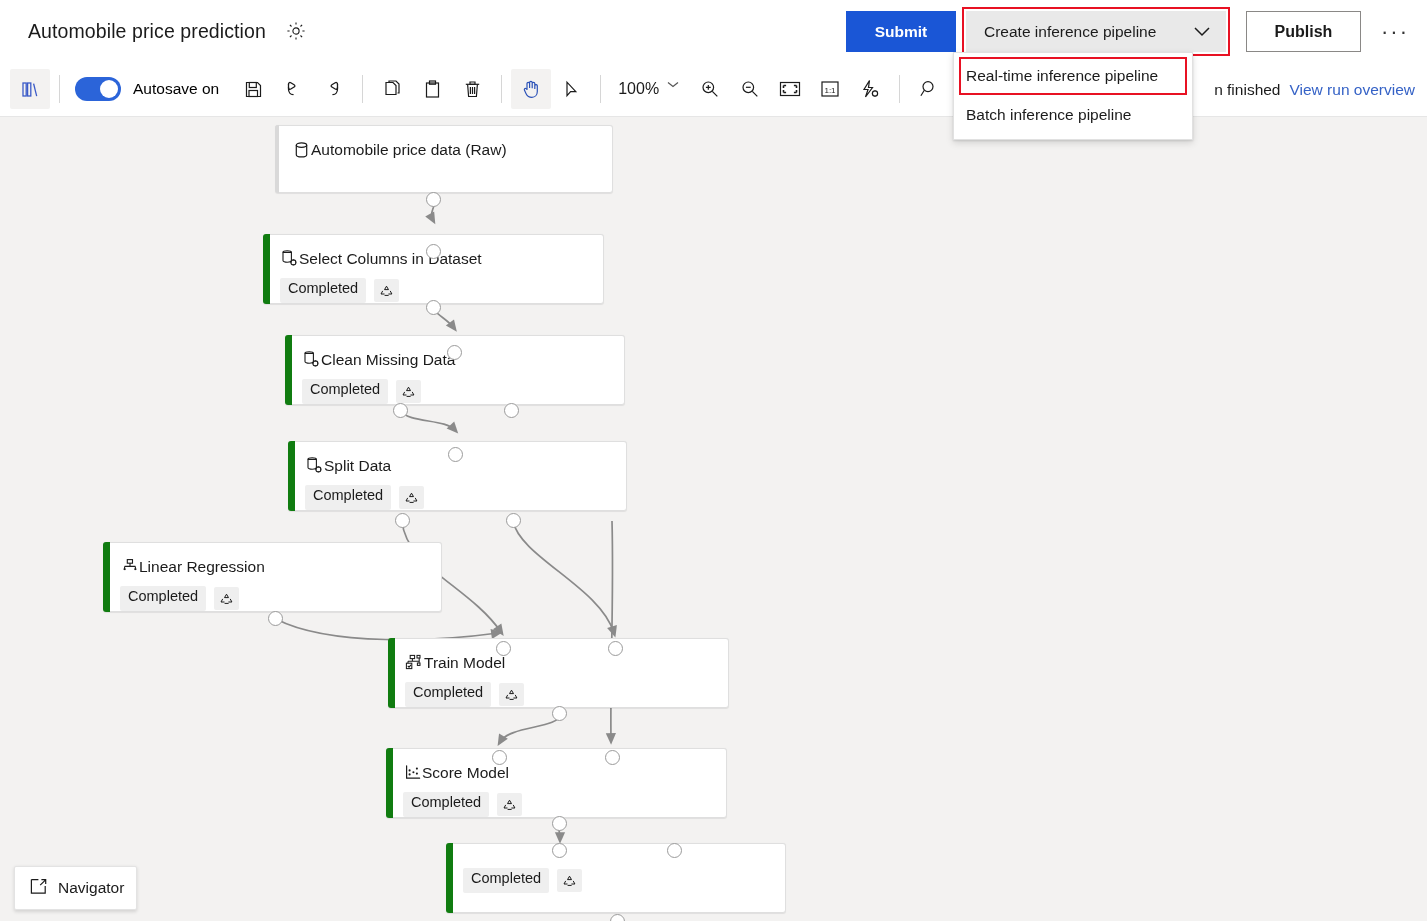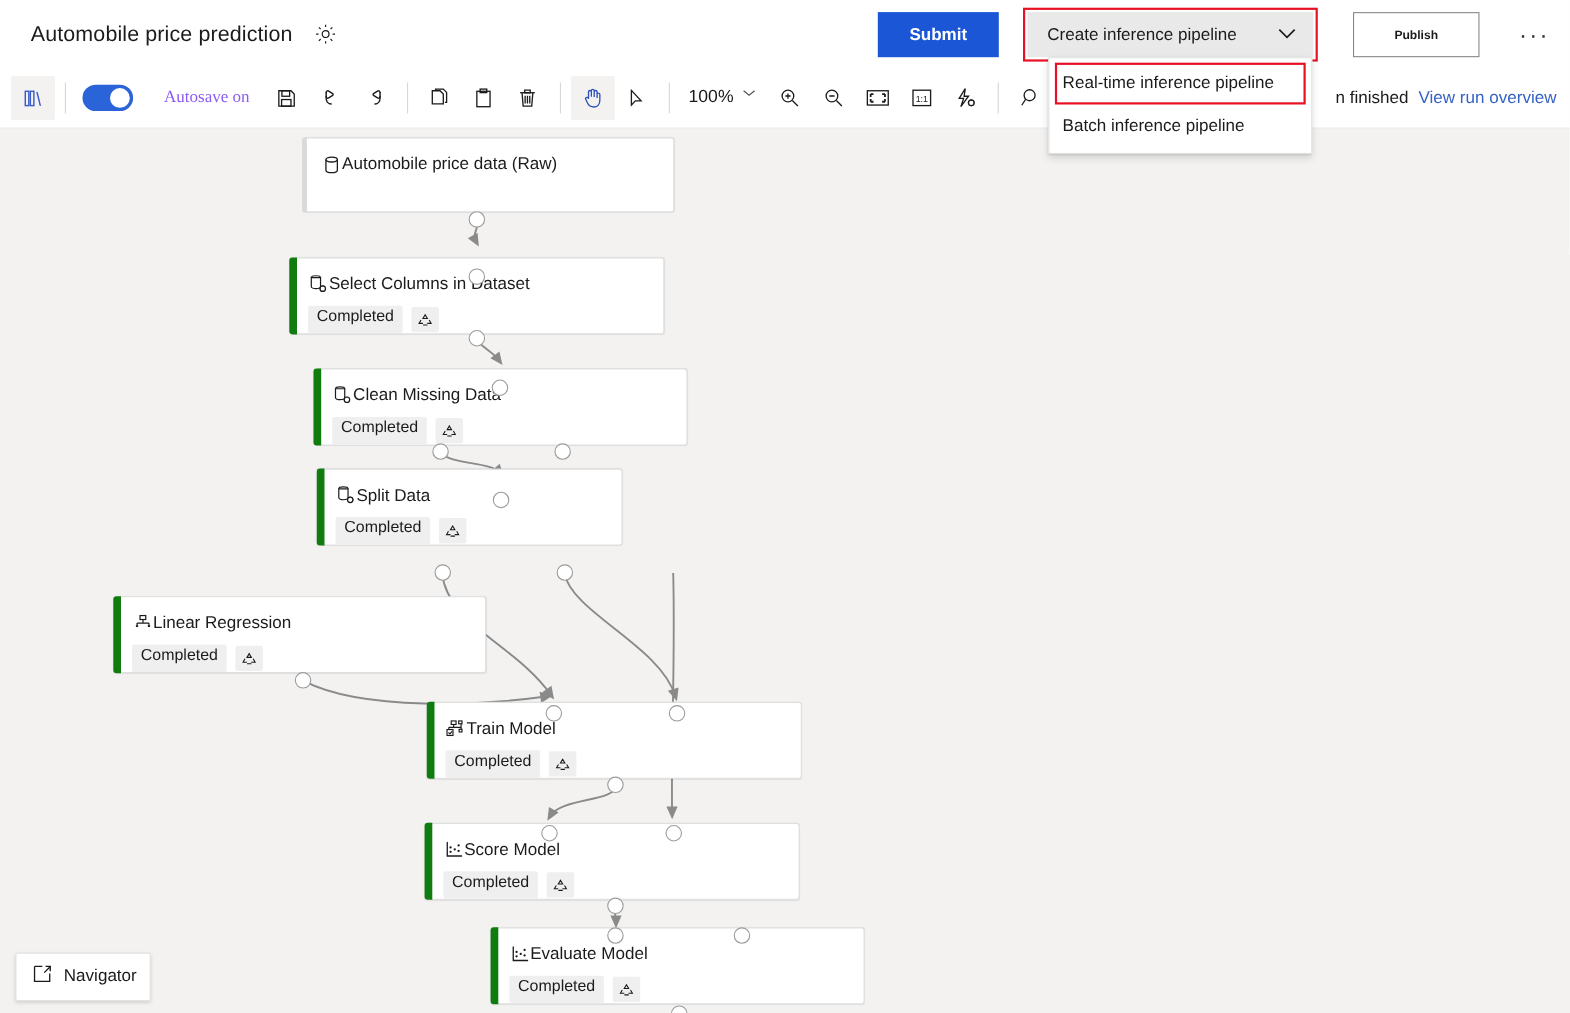--- a/index.html
+++ b/index.html
@@ -24,42 +24,42 @@
     letter-spacing: .1px;
   }
   .title-gear {
     margin-left: 18px; width: 24px; height: 24px;
     display: flex; align-items: center; justify-content: center;
     cursor: pointer;
   }
 
   .title-actions {
     position: absolute; right: 12px; top: 11px;
-    display: flex; align-items: center; gap: 16px;
+    display: flex; align-items: center; gap: 0;
   }
   .btn-submit {
     width: 110px; height: 41px; background: #1a56d6; color: #fff;
     border: none; font-size: 15.5px; font-family: inherit; font-weight: 600;
     cursor: pointer;
   }
   .cip-wrap { position: relative; margin-left: 10px; }
   .btn-cip {
     height: 41px; background: #e9e9e9; border: none;
     padding: 0 14px 0 18px; font-size: 15.5px; font-family: inherit;
     color: #1b1b1b; cursor: pointer;
     display: flex; align-items: center; gap: 14px;
     min-width: 260px; justify-content: space-between;
   }
   .cip-highlight {
     position: absolute; left: -4px; top: -4px; width: 268px; height: 49px;
     border: 2.5px solid #e81123; pointer-events: none;
   }
   .btn-publish {
     margin-left: 20px; height: 41px; min-width: 115px;
-    background: #fff; border: 1px solid #8a8886; font-size: 11px;
+    background: #fff; border: 1px solid #8a8886; font-size: 16px;
     font-family: inherit; color: #1b1b1b; cursor: pointer; font-weight: 600;
   }
   .btn-more {
     margin-left: 14px; width: 40px; height: 41px; background: transparent;
     border: none; font-size: 22px; color: #333; cursor: pointer;
     display: flex; align-items: center; justify-content: center;
     letter-spacing: 2px;
   }
 
   
@@ -97,21 +97,21 @@
   }
   .autosave-toggle {
     width: 46px; height: 24px; border-radius: 12px; background: #2b64d9;
     position: relative; cursor: pointer; flex: none;
   }
   .autosave-knob {
     position: absolute; right: 3px; top: 3px; width: 18px; height: 18px;
     border-radius: 50%; background: #fff;
   }
   .autosave-label {
-    margin-left: 28px; font-size: 15.5px; color: #8b5cf6; white-space: nowrap; font-family: Liberation Serif, serif;
+    margin-left: 12px; font-size: 15.5px; color: #000000; white-space: nowrap;
   }
   .zoom-level {
     font-size: 16px; color: #1b1b1b; margin-left: 8px; cursor: pointer;
     display: flex; align-items: flex-start; gap: 7px;
   }
   .run-status {
     position: absolute; right: 12px; top: 0; height: 55px;
     display: flex; align-items: center; gap: 9px;
     font-size: 15.5px; color: #1b1b1b;
   }
@@ -447,21 +447,21 @@
           <svg width="15" height="14" viewBox="0 0 15 14" fill="none" stroke="#1b1b1b" stroke-width="1">
               <path d="M7.5 2.2l2 3.4h-4z"></path>
               <path d="M11.2 6.9l1.7 3.1H9.4"></path>
               <path d="M3.7 6.9L2 10h3.5"></path>
               <path d="M5.6 11.4h4"></path>
             </svg>
         </span>
       </div>
     </div>
 
-    <div class="node" style="left:288px;top:309px;width:278px;height:70px">
+    <div class="node" style="left:288px;top:324px;width:339px;height:70px">
       <div class="accent"></div>
       <div class="node-head">
         <span class="node-icon">
           <svg width="19" height="19" viewBox="0 0 19 19" fill="none" stroke="#1b1b1b" stroke-width="1.1">
             <path d="M3 3.4h8.4v8.2c0 .9-1.9 1.7-4.2 1.7S3 12.5 3 11.6z"></path>
               <path d="M3 3.4c0-.9 1.9-1.7 4.2-1.7s4.2.8 4.2 1.7"></path>
             <circle cx="13.4" cy="13.4" r="2.5"></circle>
               <path d="M13.4 10.6v.8M13.4 15.4v.8M10.6 13.4h.8M15.4 13.4h.8"></path>
           </svg>
         </span>
@@ -558,35 +558,20 @@
               <path d="M11.2 6.9l1.7 3.1H9.4"></path>
               <path d="M3.7 6.9L2 10h3.5"></path>
               <path d="M5.6 11.4h4"></path>
             </svg>
         </span>
       </div>
     </div>
 
     <div class="node" style="left:446px;top:726px;width:340px;height:70px">
       <div class="accent"></div>
-      <div class="node-head">
-        <span class="node-icon">
-          <svg width="18" height="17" viewBox="0 0 18 17" fill="none" stroke="#1b1b1b" stroke-width="1.2">
-            <path d="M2.6 1.8v12.4h13" stroke-linecap="round"></path>
-            <g fill="#1b1b1b" stroke="none">
-              <circle cx="5.6" cy="10.4" r="1.05"></circle>
-                <circle cx="5.6" cy="6.4" r="1.05"></circle>
-              <circle cx="9.4" cy="8.2" r="1.05"></circle>
-                <circle cx="12.9" cy="4.6" r="1.05"></circle>
-              <circle cx="12.9" cy="9.6" r="1.05"></circle>
-            </g>
-          </svg>
-        </span>
-        <span class="node-title">Evaluate Model</span>
-      </div>
       <div class="node-status">
         <span class="badge">Completed</span>
         <span class="reuse">
           <svg width="15" height="14" viewBox="0 0 15 14" fill="none" stroke="#1b1b1b" stroke-width="1">
               <path d="M7.5 2.2l2 3.4h-4z"></path>
               <path d="M11.2 6.9l1.7 3.1H9.4"></path>
               <path d="M3.7 6.9L2 10h3.5"></path>
               <path d="M5.6 11.4h4"></path>
             </svg>
         </span>

